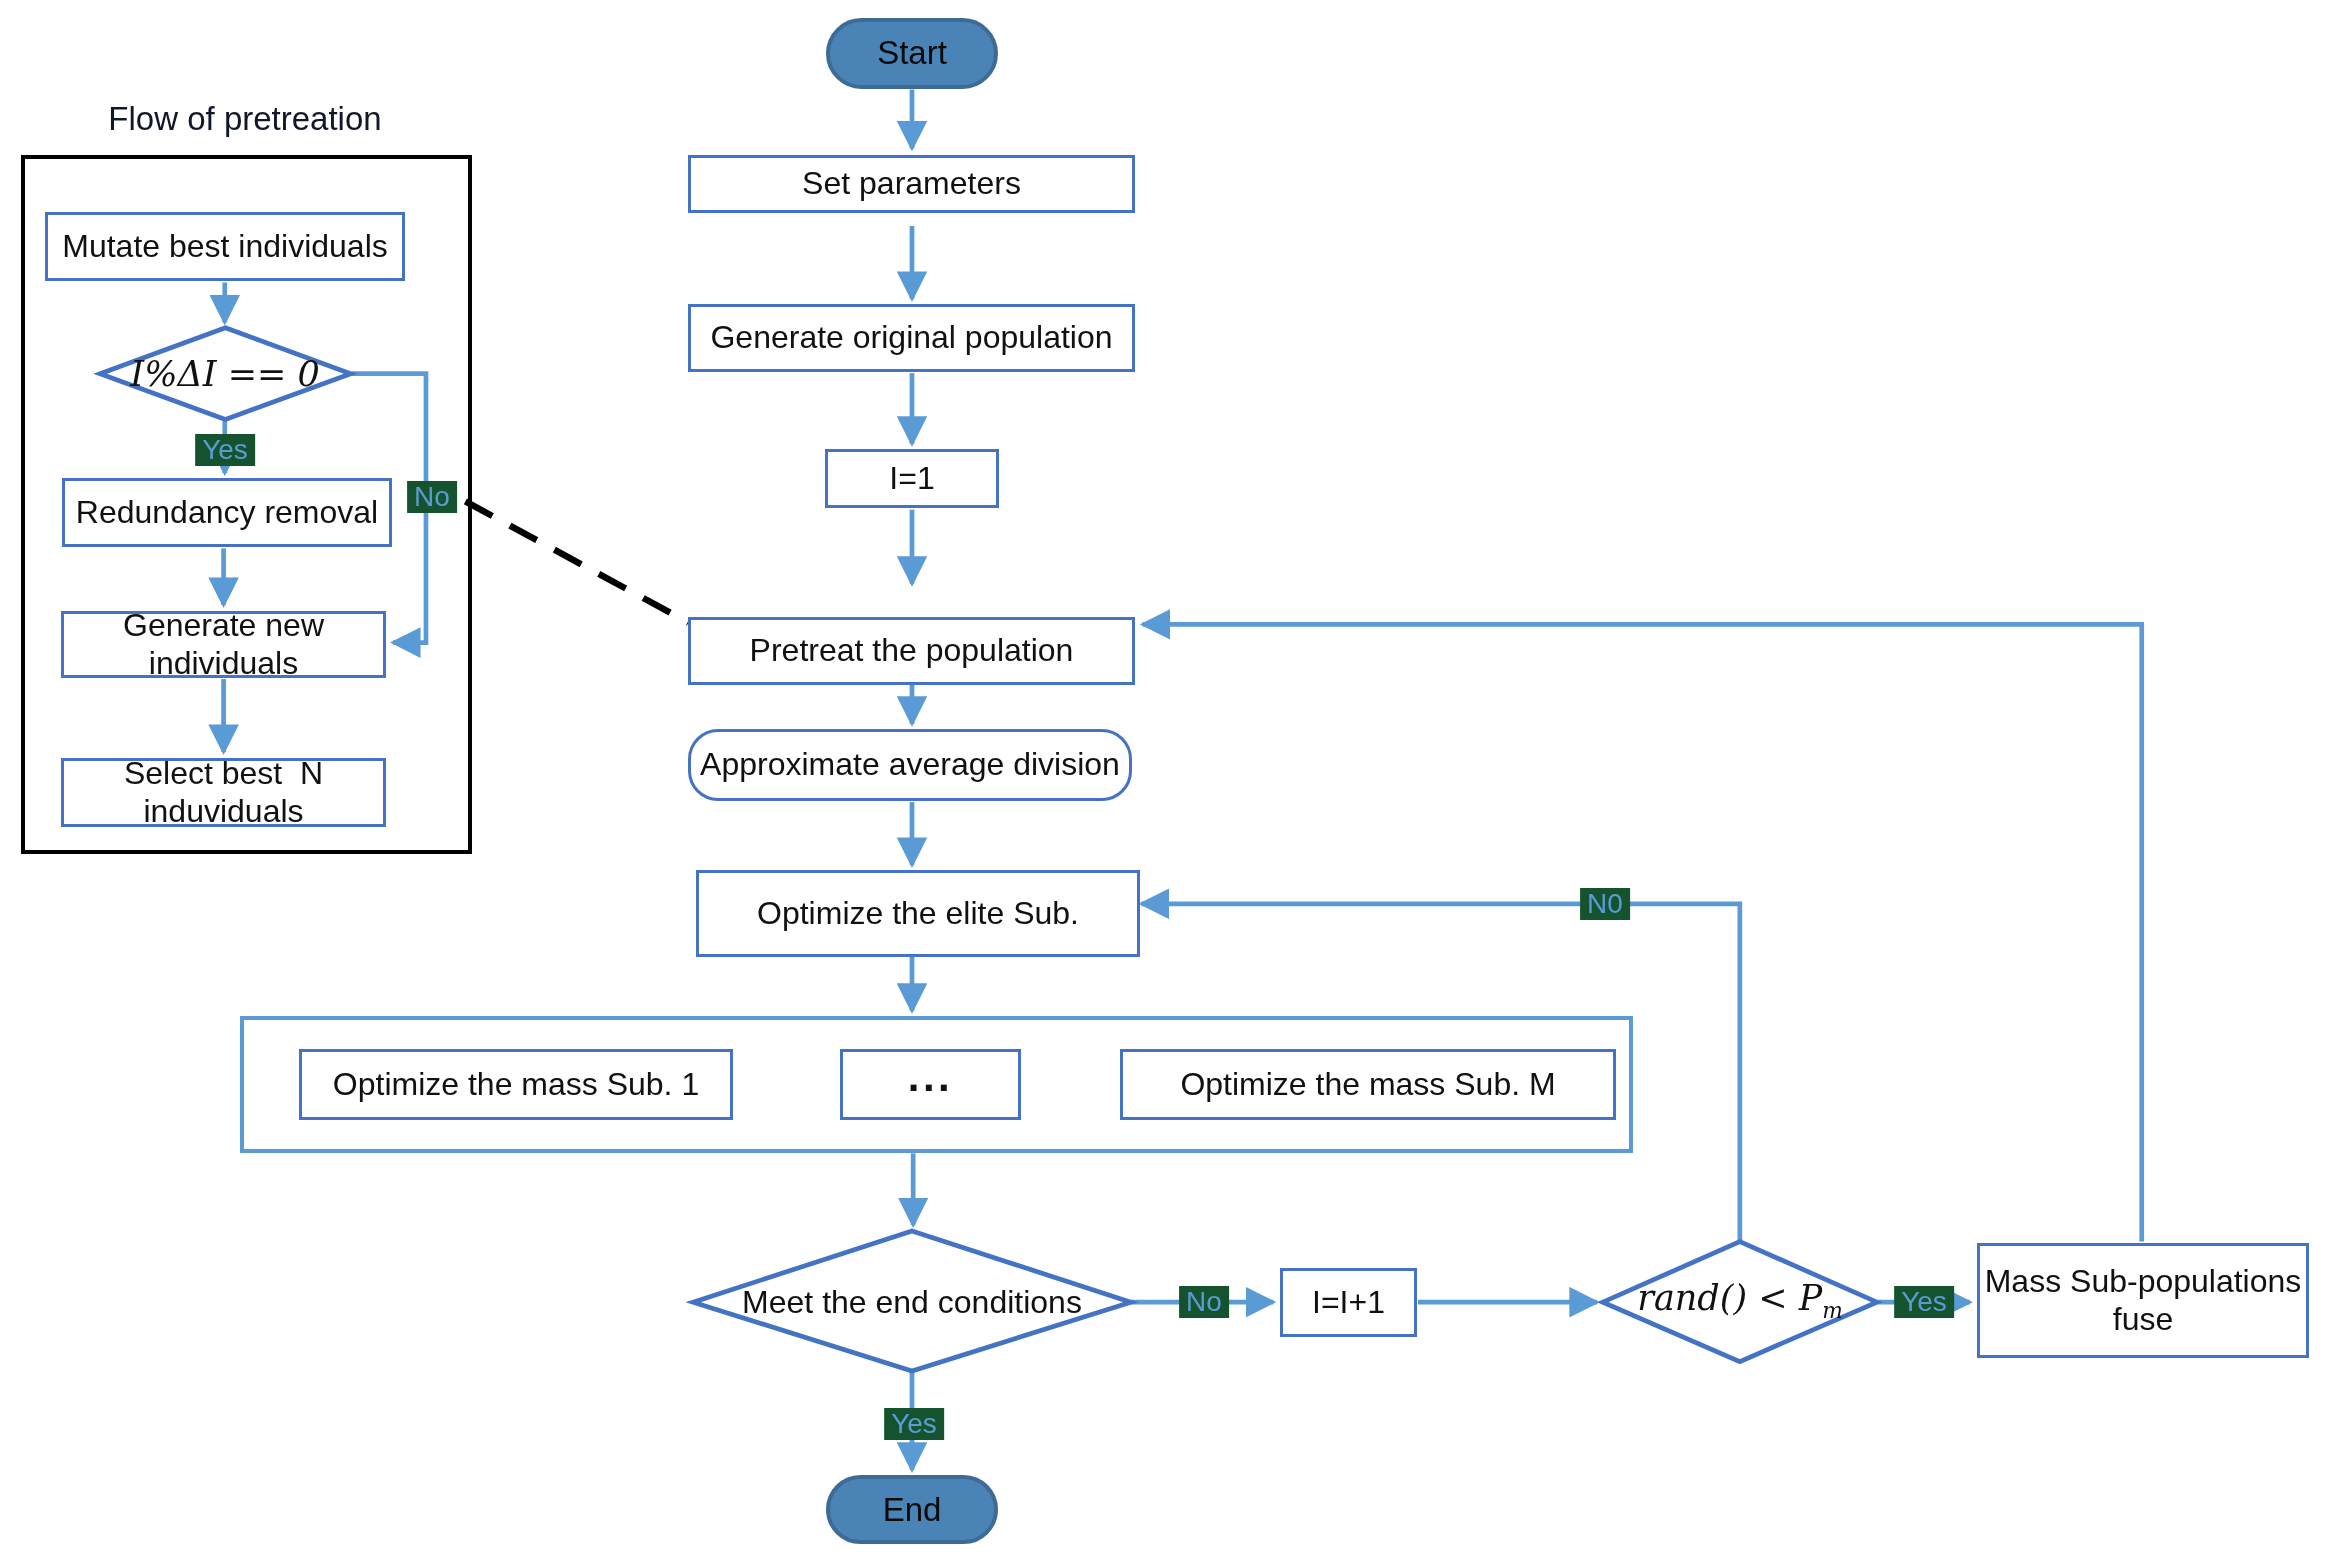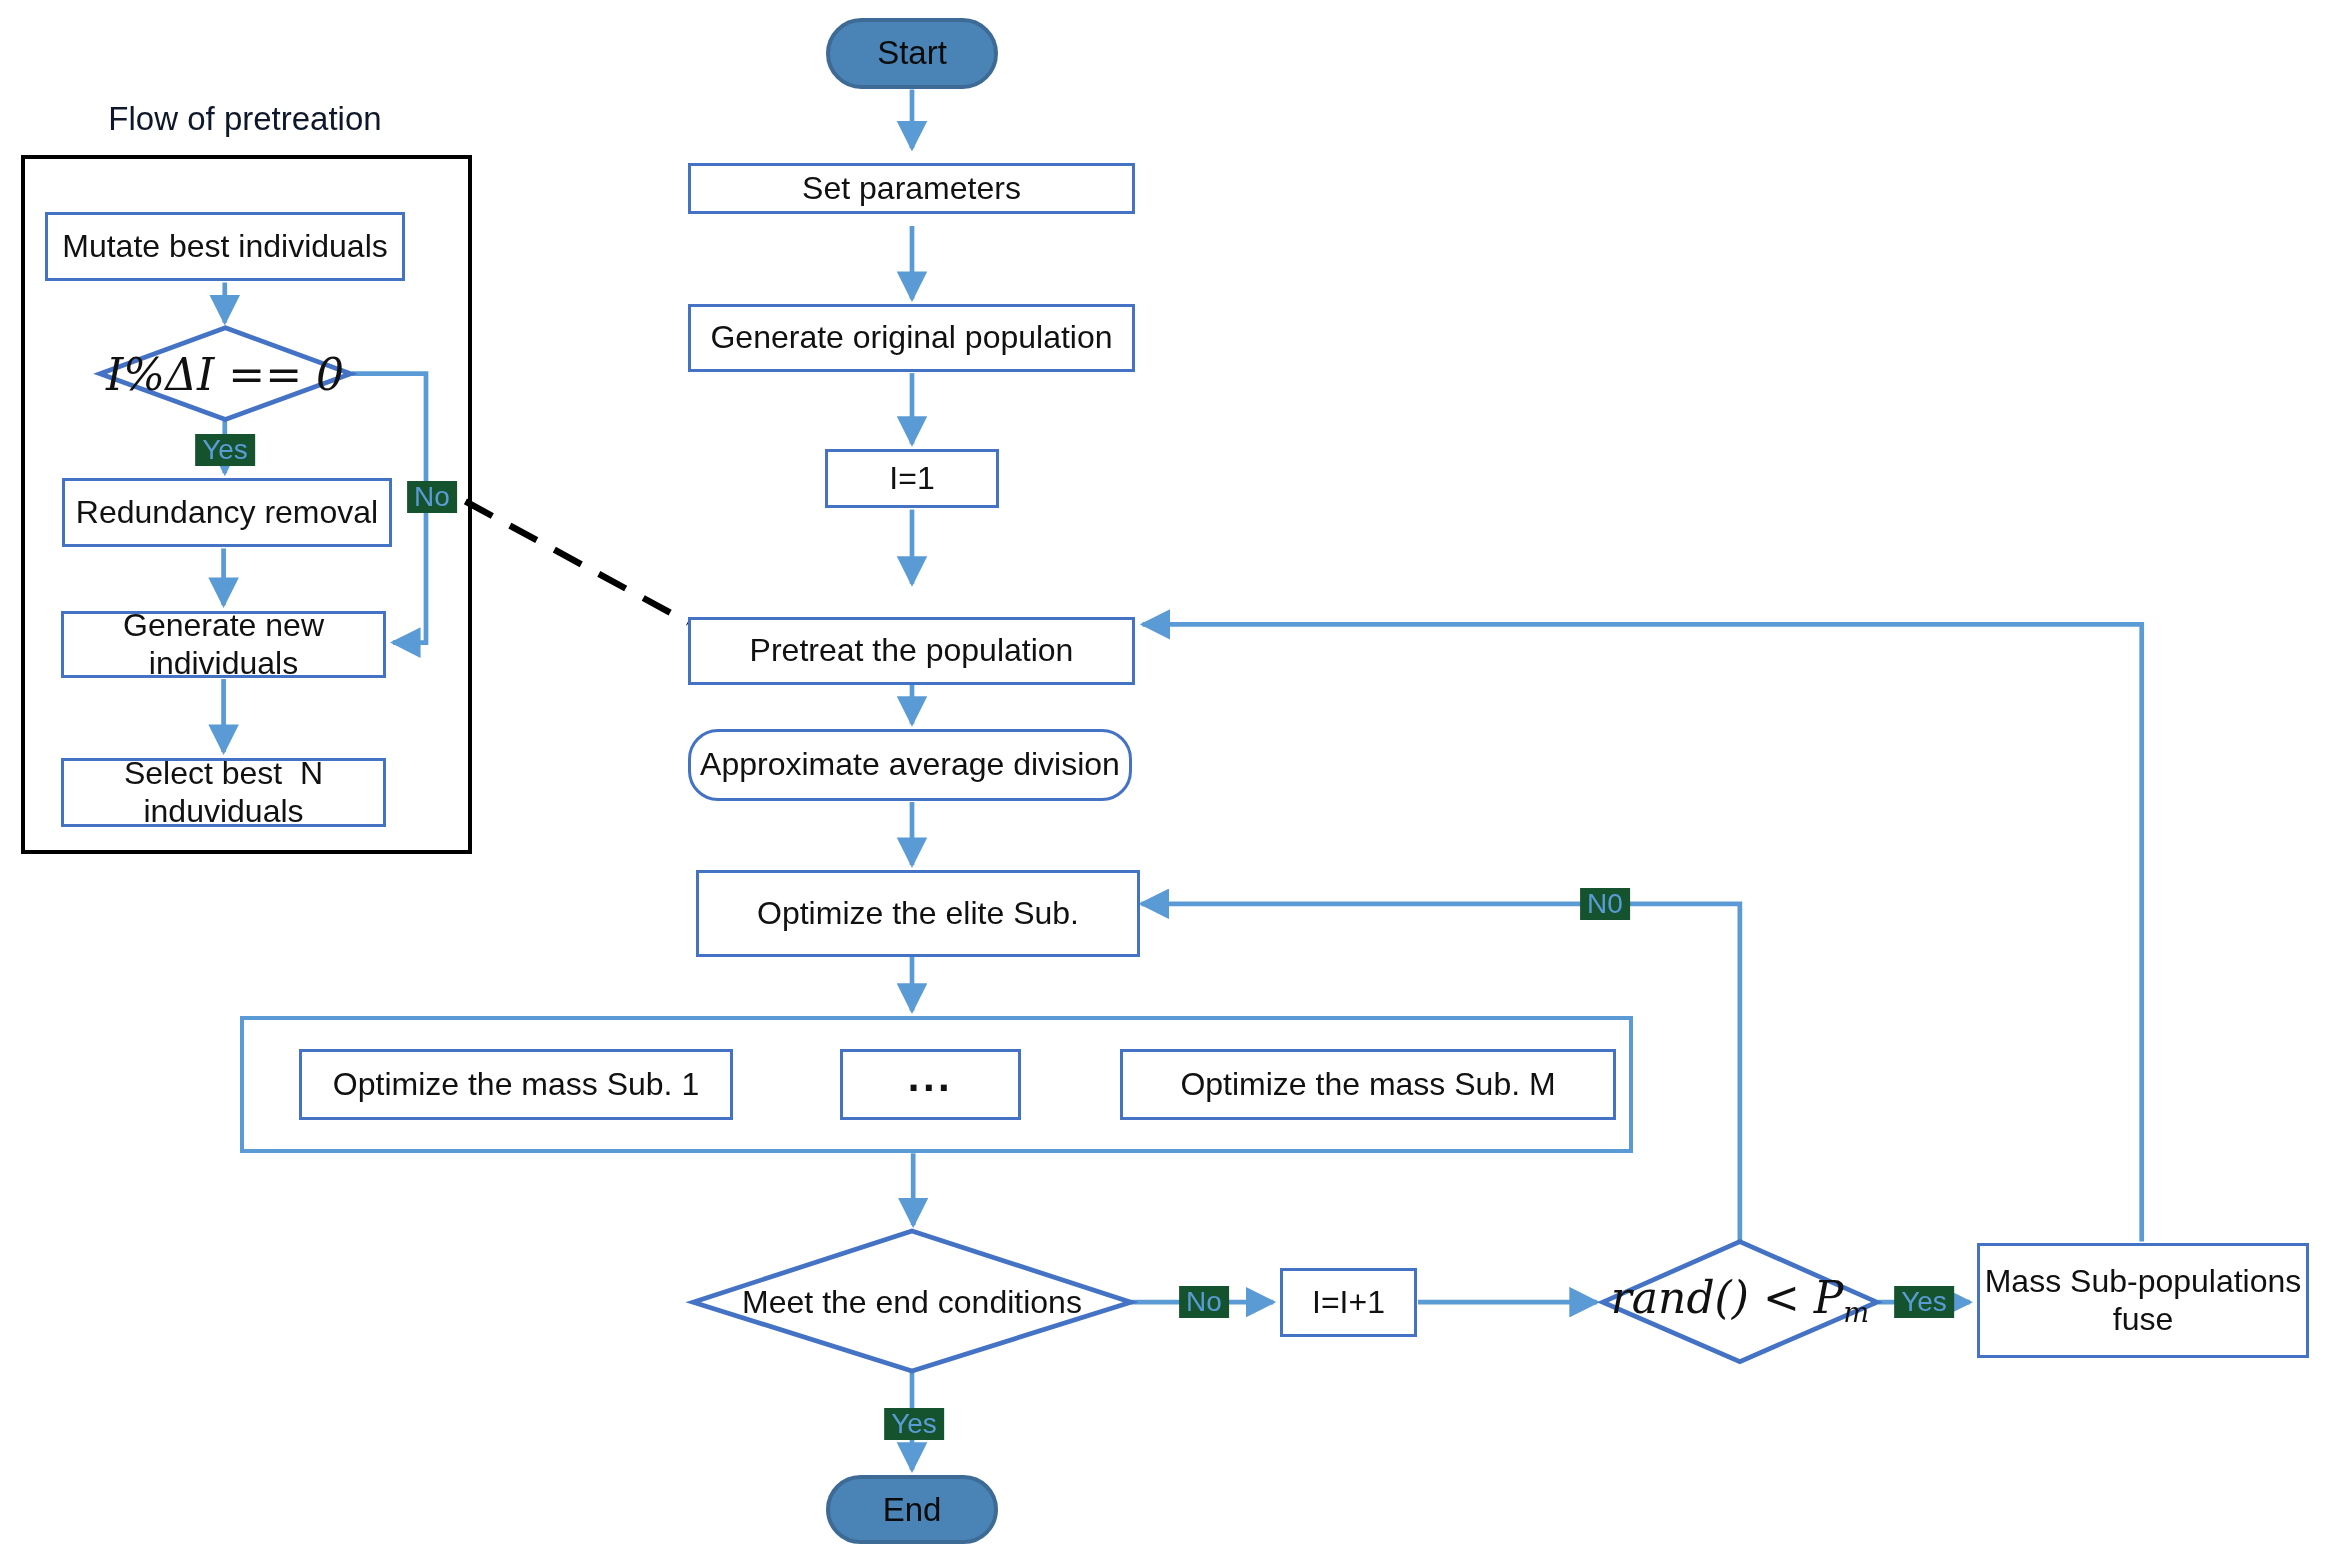--- a/index.html
+++ b/index.html
@@ -14,21 +14,21 @@
        font-size:32px;line-height:1.18;z-index:2;}
   .container-box{position:absolute;box-sizing:border-box;border:4.7px solid #5B9BD5;
        background:#fff;z-index:1;}
   .terminal{position:absolute;box-sizing:border-box;border:4.1px solid #3D6B96;background:#4A84B6;
        border-radius:41px;display:flex;align-items:center;justify-content:center;
        font-size:33px;color:#0b0b0b;z-index:2;}
   .multiline{white-space:pre-wrap;}
   .dots{font-weight:700;font-size:42px;padding-bottom:15.3px;letter-spacing:3.5px;}
   .diamond-label{position:absolute;z-index:2;transform:translate(-50%,-50%);white-space:nowrap;
        text-align:center;}
-  .math{font-family:"DejaVu Serif",serif;font-style:italic;font-size:44px;}
+  .math{font-family:"DejaVu Serif",serif;font-style:italic;font-size:35px;}
   .math sub{font-size:0.62em;font-style:italic;}
   .sans-cond{font-size:32px;}
   .edge-label{position:absolute;z-index:3;transform:translate(-50%,-50%);color:#5B9BD5;
        font-size:28px;background:#14532d;padding:0 7px;white-space:nowrap;}
 </style>
 </head>
 <body>
 
 <div id="canvas">
 
@@ -76,21 +76,21 @@
   <div class="diamond-label math" style="left:225px;top:374px;">I%ΔI == 0</div>
   <div class="edge-label" style="left:225px;top:450px;">Yes</div>
   <div class="edge-label" style="left:432px;top:497px;">No</div>
   <div class="box" style="left:62px;top:478px;width:330px;height:69px;">Redundancy removal</div>
   <div class="box multiline" style="left:61px;top:611px;width:325px;height:67px;">Generate new
 individuals</div>
   <div class="box multiline" style="left:61px;top:758px;width:325px;height:69px;">Select best  N
 induviduals</div>
 
   <div class="terminal" style="left:826px;top:17.7px;width:172px;height:71px;">Start</div>
-  <div class="box" style="left:688px;top:163px;width:447px;height:51px;">Set parameters</div>
+  <div class="box" style="left:688px;top:155px;width:447px;height:58px;">Set parameters</div>
   <div class="box" style="left:688px;top:304px;width:447px;height:68px;">Generate original population</div>
   <div class="box" style="left:825px;top:449px;width:174px;height:59px;">I=1</div>
   <div class="box" style="left:688px;top:617px;width:447px;height:68px;">Pretreat the population</div>
   <div class="box" style="left:688px;top:729px;width:444px;height:72px;border-radius:30px;">Approximate average division</div>
   <div class="box" style="left:696px;top:870px;width:444px;height:87px;">Optimize the elite Sub.</div>
 
   <div class="container-box" style="left:240px;top:1016px;width:1393px;height:137px;"></div>
   <div class="box" style="left:299px;top:1049px;width:434px;height:71px;">Optimize the mass Sub. 1</div>
   <div class="box dots" style="left:840px;top:1049px;width:181px;height:71px;">...</div>
   <div class="box" style="left:1120px;top:1049px;width:496px;height:71px;">Optimize the mass Sub. M</div>

